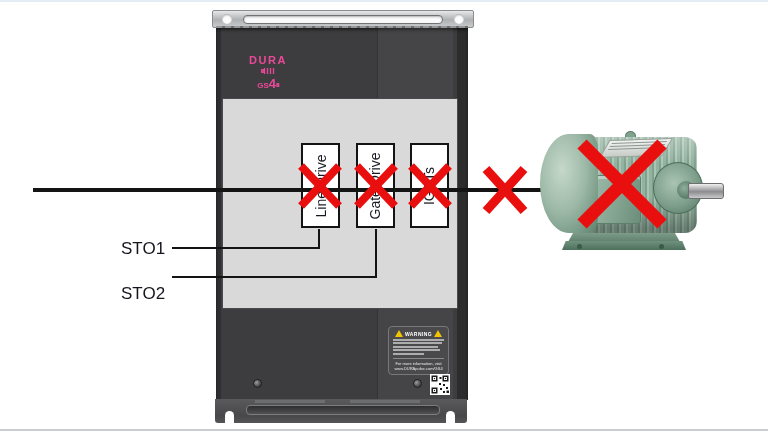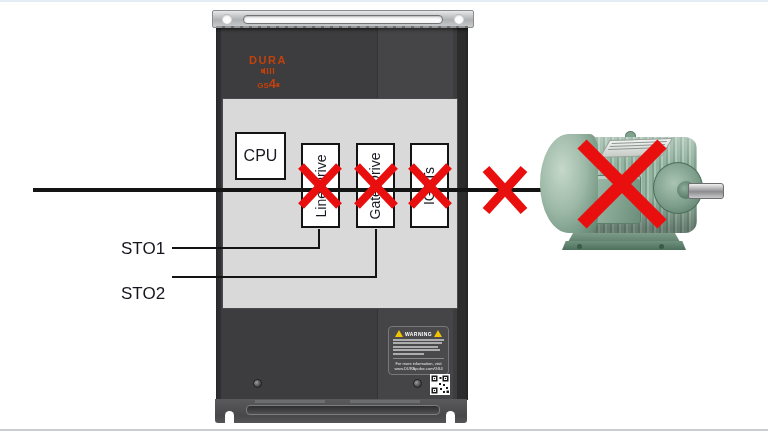--- a/index.html
+++ b/index.html
@@ -23,21 +23,21 @@
     background:repeating-linear-gradient(90deg,#95979a 0 6px,#6c6e70 6px 9px);}
 
   .drive-body{left:216px;top:28px;width:252px;height:372px;background:#3d3d3f;
     box-shadow:inset 0 2px 3px rgba(0,0,0,.5);}
   .body-left-shade{left:0;top:0;width:5px;height:100%;background:rgba(0,0,0,.22);}
   .body-seam{left:161px;top:0;width:75px;height:100%;background:rgba(255,255,255,.045);
     border-left:1px solid rgba(0,0,0,.25);}
   .body-right-shade{right:0;top:0;width:11px;height:100%;background:rgba(0,0,0,.28);}
 
   
-  .logo{left:242px;top:55px;width:52px;color:#c2410c;text-align:center;line-height:1;z-index:3;}
+  .logo{left:242px;top:55px;width:52px;color:#ec4899;text-align:center;line-height:1;z-index:3;}
   .logo-l1{font-size:11px;font-weight:bold;letter-spacing:1.5px;}
   .logo-l2{font-size:9px;font-weight:bold;letter-spacing:.5px;margin-top:1px;}
   .logo-bars{font-size:6px;letter-spacing:-1px;font-weight:bold;vertical-align:1px;}
   .logo-l3{font-size:8px;font-weight:bold;margin-top:1px;}
   .logo-four{font-size:13px;font-weight:bold;}
 
   
   .panel{left:222px;top:98px;width:234px;height:209px;background:#d9d9d9;
     border:1px solid #4a4a4c;z-index:2;}
 
@@ -139,23 +139,20 @@
   </div>
 
   <div class="abs logo">
     <div class="logo-l1">DURA</div>
     <div class="logo-l2"><span class="logo-bars">IIII</span><span>IIII</span></div>
     <div class="logo-l3"><span>GS</span><span class="logo-four">4</span><span class="logo-bars">IIII</span></div>
   </div>
 
   <div class="abs panel"></div>
 
-  <div class="abs box box-cpu">
-    <span>CPU</span>
-  </div>
   <div class="abs box box-tall" style="left:301px;">
     <span class="vlabel">Line Drive</span>
   </div>
   <div class="abs box box-tall" style="left:356px;">
     <span class="vlabel">Gate Drive</span>
   </div>
   <div class="abs box box-tall" style="left:410px;">
     <span class="vlabel">IGBTs</span>
   </div>
 

